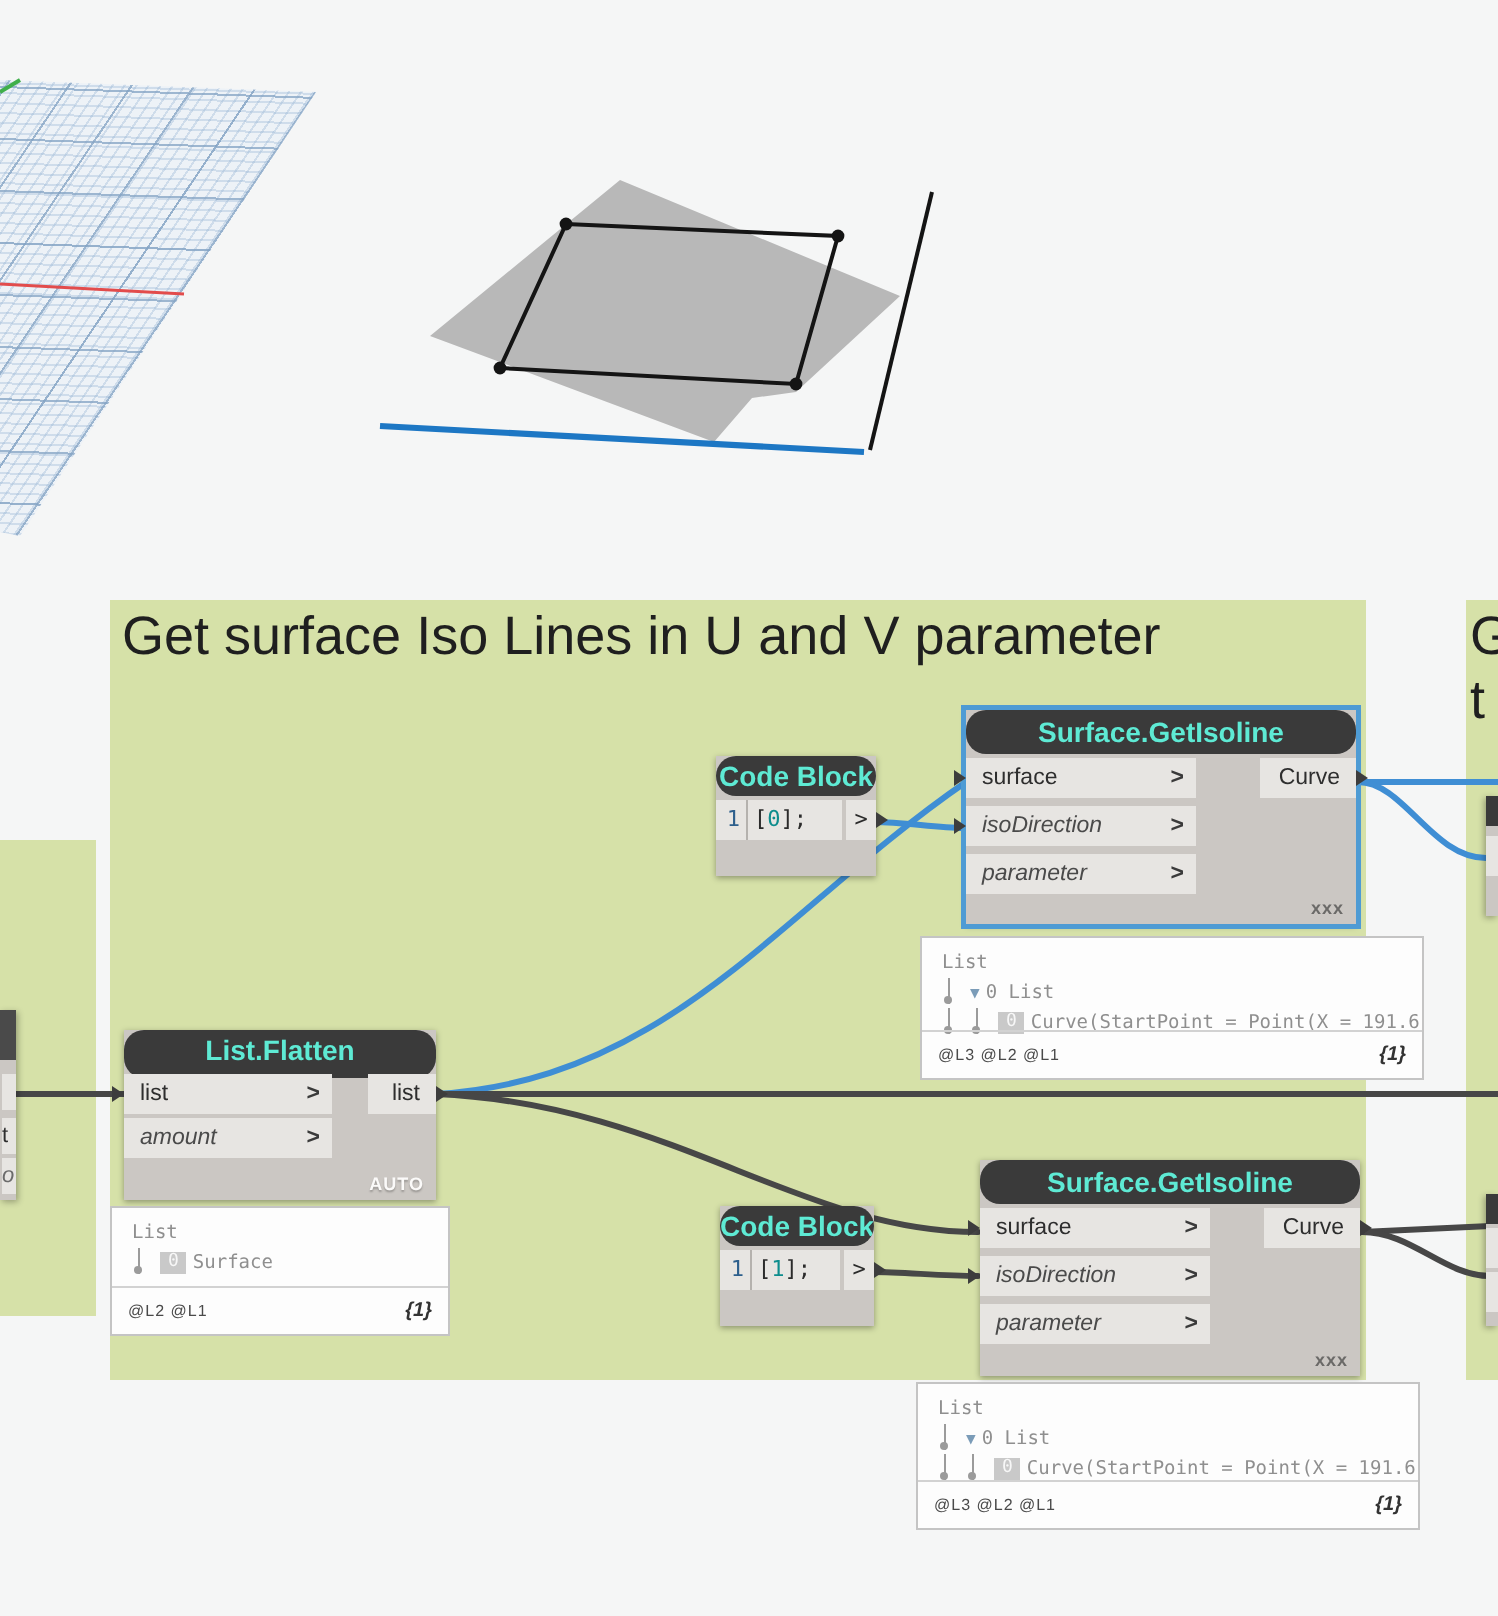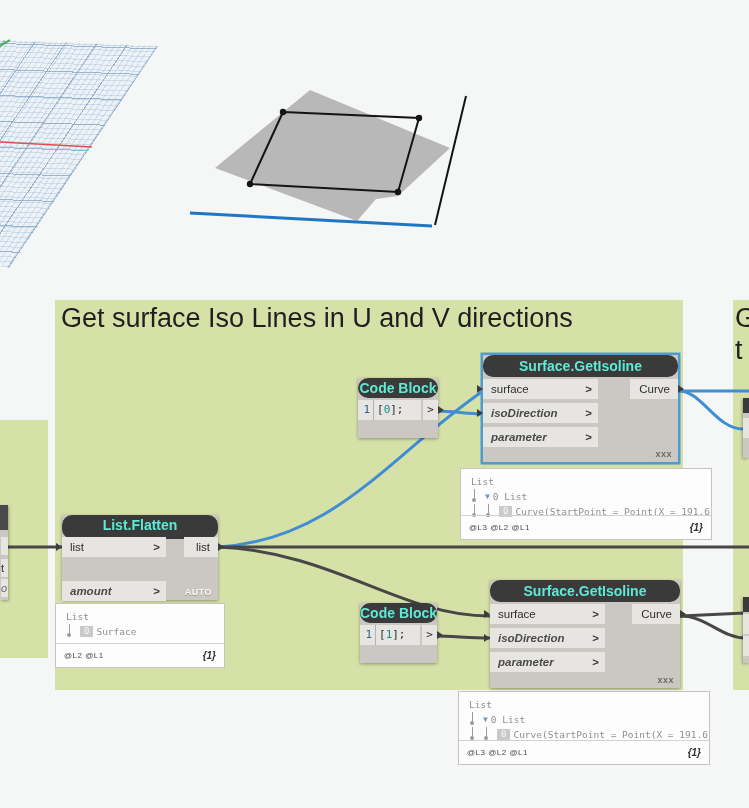--- a/index.html
+++ b/index.html
@@ -24,21 +24,21 @@
   #wires path{fill:none;stroke-width:3;stroke-linecap:round;}
   .wblue{stroke:#3f8ed4;}
   .wdark{stroke:#474747;}
   
   .node{position:absolute;background:#cbc7c3;z-index:10;box-shadow:0 1px 3px rgba(0,0,0,.35);}
   .node.sel{box-shadow:0 0 0 2.5px #4e9bd4,0 1px 3px rgba(0,0,0,.35);}
   .nheader{height:22px;background:#3a3a3a;color:#5eead4;font-weight:bold;font-size:14px;
            line-height:22px;text-align:center;white-space:nowrap;overflow:hidden;border-radius:10px;}
   .prow{position:absolute;left:0;height:20px;background:#e7e5e2;color:#2e2e2e;font-size:11.5px;
         line-height:20px;padding:0 6px 0 8px;display:flex;justify-content:space-between;box-sizing:border-box;}
-  .prow.it span.plabel{font-style:italic;color:#4a4a4a;font-weight:bold;}
+  .prow.it span.plabel{font-style:italic;color:#4a4a4a;}
   .chev{font-weight:bold;color:#3a3a3a;}
   .pout{position:absolute;right:0;height:20px;background:#e7e5e2;color:#2e2e2e;font-size:11.5px;
         line-height:20px;padding:0 8px;text-align:right;box-sizing:border-box;}
   .prow.conn::before{content:"";position:absolute;left:-6px;top:6px;
         border-top:4px solid transparent;border-bottom:4px solid transparent;border-left:6px solid #3d3d3d;}
   .pout.conn::after{content:"";position:absolute;right:-6px;top:6px;
         border-top:4px solid transparent;border-bottom:4px solid transparent;border-left:6px solid #3d3d3d;}
   .lacing{position:absolute;right:6px;bottom:3px;font-size:9px;font-weight:bold;letter-spacing:.5px;text-align:center;}
   .lacing.white{color:#fbfaf9;text-shadow:0 1px 1px rgba(0,0,0,.25);}
   .lacing.gray{color:#6b6a68;}
@@ -87,21 +87,21 @@
     <circle cx="283" cy="112" r="3.2" fill="#141414"></circle>
     <circle cx="419" cy="118" r="3.2" fill="#141414"></circle>
     <circle cx="398" cy="192" r="3.2" fill="#141414"></circle>
     <circle cx="250" cy="184" r="3.2" fill="#141414"></circle>
   </svg>
 </div>
 
 <div class="group" style="left:0;top:420px;width:48px;height:238px;"></div>
 
 <div class="group" style="left:55px;top:300px;width:628px;height:390px;">
-  <div class="gtitle">Get surface Iso Lines in U and V directions</div>
+  <div class="gtitle">Get surface Iso Lines in U and V parameter</div>
 </div>
 
 <div class="group" style="left:733px;top:300px;width:16px;height:390px;">
   <div class="gtitle" style="padding-left:2px;">G</div>
   <div class="gtitle" style="padding-left:2px;padding-top:0;">t</div>
 </div>
 
 <svg id="wires" width="749" height="808">
   <path class="wblue" d="M218,547 C335,540 390,455 483,391"></path>
   <path class="wblue" d="M437,411 C452,411 468,414 482,414"></path>
@@ -121,21 +121,21 @@
   <div class="lnf" style="top:54px;">t</div>
   <div class="lnf" style="top:74px;font-style:italic;color:#6b6b6b;">o</div>
 </div>
 
 <div class="node" style="left:62px;top:515px;width:156px;height:85px;">
   <div class="nheader" style="height:24px;line-height:20px;">List.Flatten</div>
   <div class="prow conn" style="top:22px;width:104px;">
     <span class="plabel">list</span>
     <span class="chev">&gt;</span>
   </div>
-  <div class="prow it" style="top:44px;width:104px;margin-top:22px;">
+  <div class="prow it" style="top:44px;width:104px;">
     <span class="plabel">amount</span>
     <span class="chev">&gt;</span>
   </div>
   <div class="pout conn" style="top:22px;width:34px;">list</div>
   <div class="lacing white">AUTO</div>
 </div>
 
 <div class="node" style="left:358px;top:378px;width:80px;height:60px;">
   <div class="nheader" style="height:20px;line-height:20px;">Code Block</div>
   <div class="cbrow" style="top:22px;">

